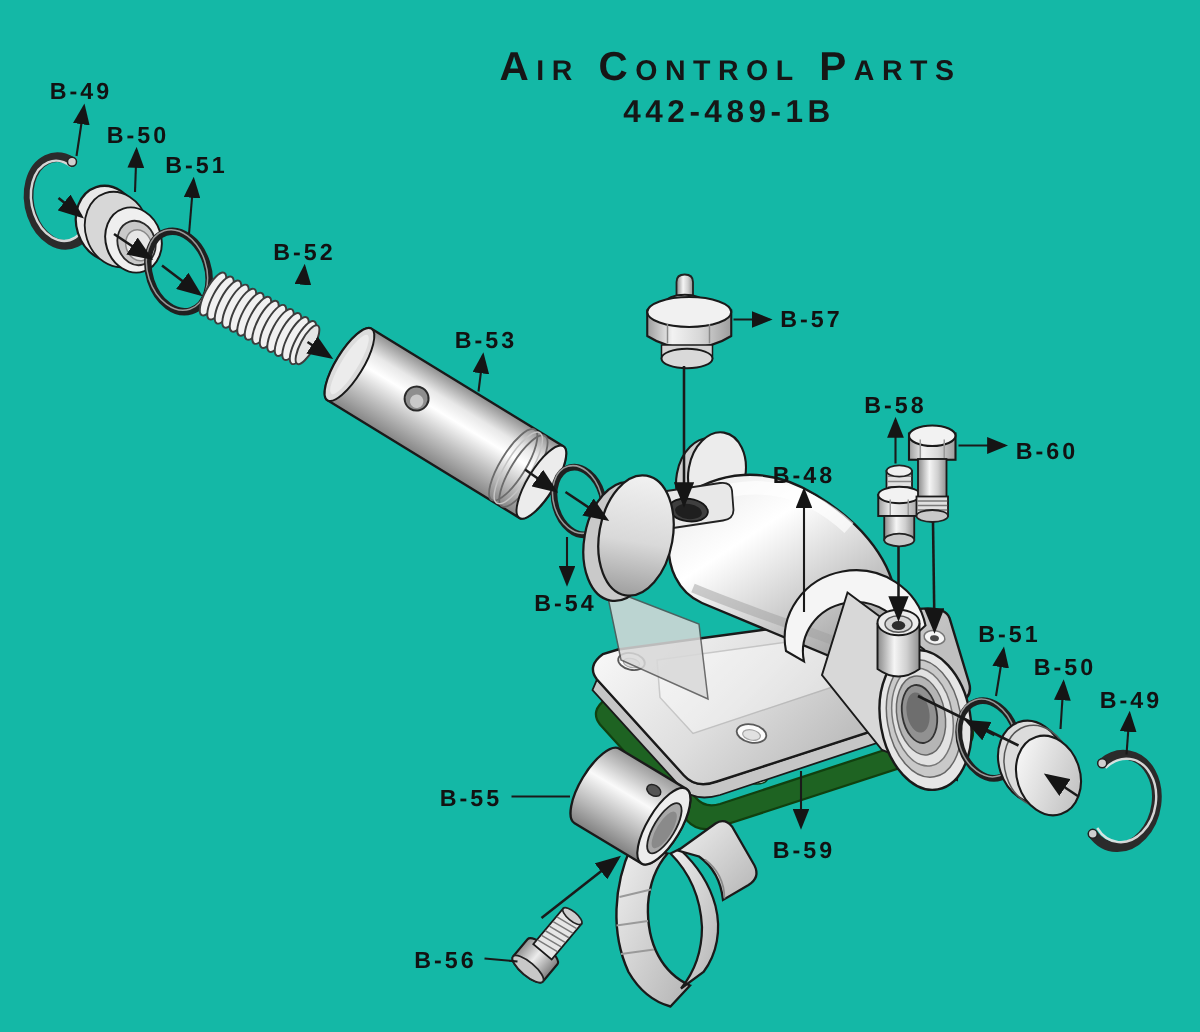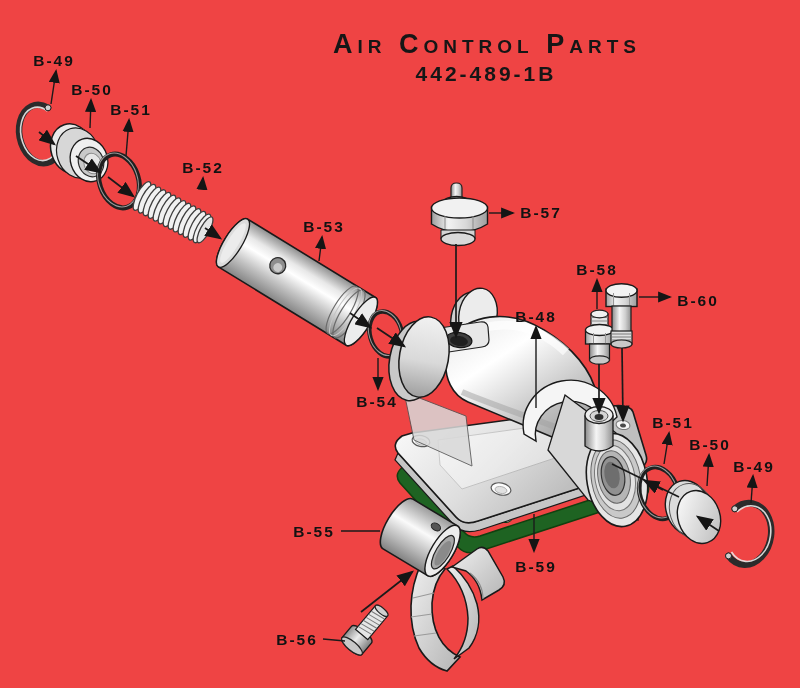--- a/index.html
+++ b/index.html
@@ -1,16 +1,16 @@
 <!DOCTYPE html>
 <html><head>
 <meta charset="utf-8">
 <style>
   html,body{margin:0;padding:0;background:#fff;}
-  .stage{position:relative;width:800px;height:688px;background:#ef4444;overflow:hidden;
+  .stage{position:relative;width:800px;height:688px;background:#14b8a6;overflow:hidden;
          font-family:"Liberation Sans",sans-serif;}
   svg{display:block}
   .ttl{font-family:"Liberation Sans",sans-serif;font-weight:bold;font-variant:small-caps;
        letter-spacing:5px;font-size:27px;fill:#161616;}
   .sub{font-family:"Liberation Sans",sans-serif;font-weight:bold;letter-spacing:3px;
        font-size:21px;fill:#161616;}
   .lbl{font-family:"Liberation Sans",sans-serif;font-weight:bold;font-size:15.5px;
        letter-spacing:2px;fill:#121212;text-anchor:middle;}
   .ld{stroke:#1a1a1a;stroke-width:1.4;fill:none;}
   .as{stroke:#1a1a1a;stroke-width:1.7;fill:none;}

